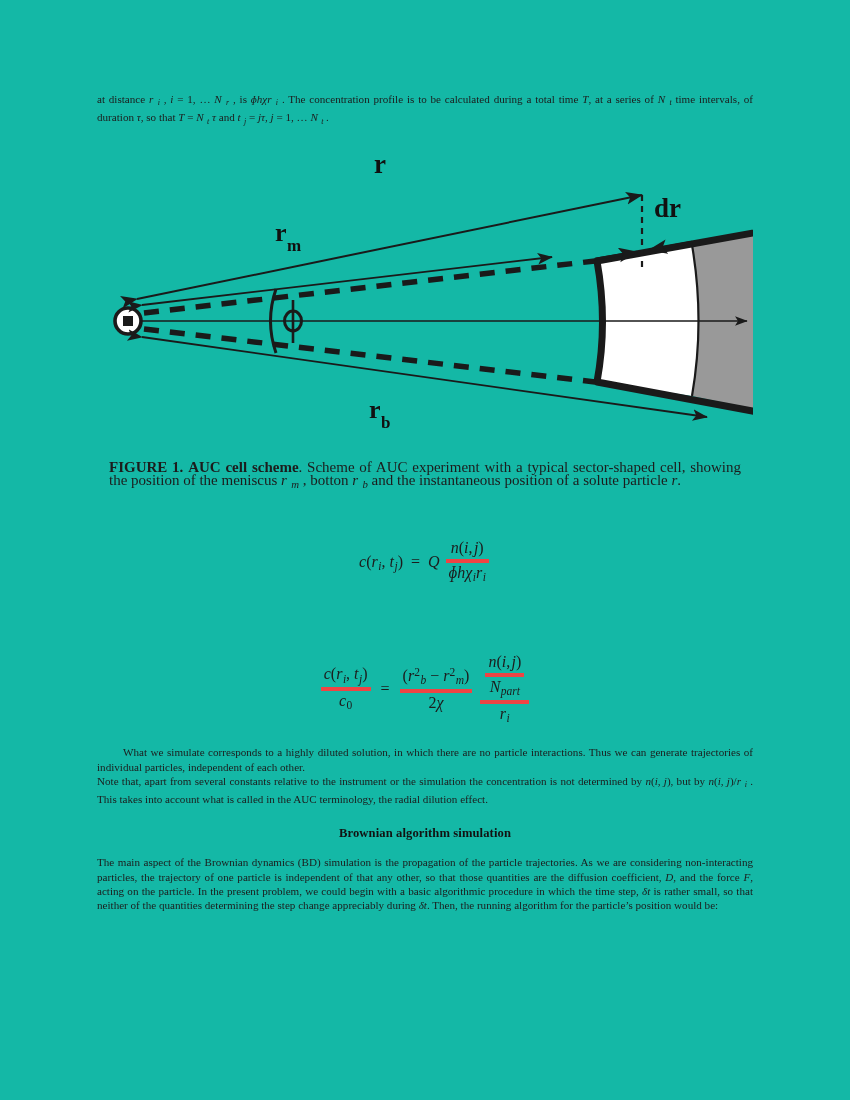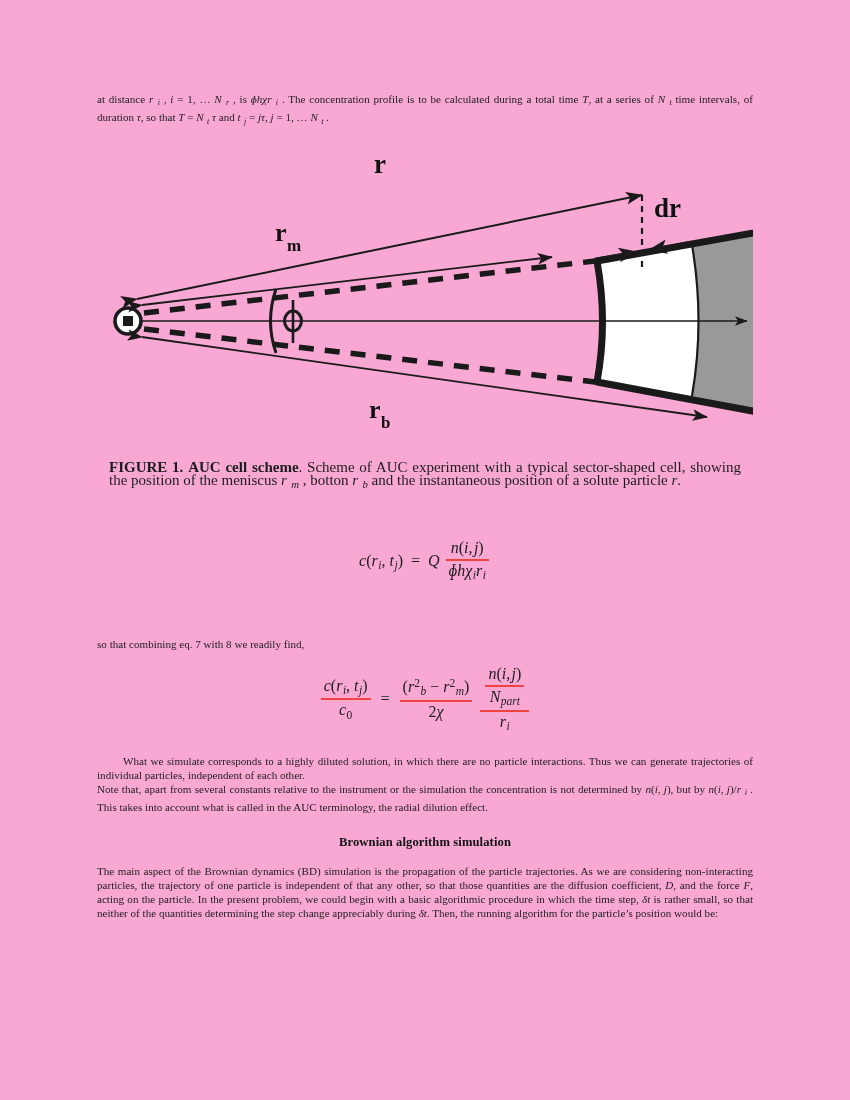--- a/index.html
+++ b/index.html
@@ -13,21 +13,21 @@
     position: relative;
     font-family: "Liberation Serif", "DejaVu Serif", serif;
     color: #1a1a1a;
     overflow: hidden;
   }
   .page {
     position: absolute;
     left: 0; top: 0;
     width: 850px;
     height: 1100px;
-    background: #f9a8d4;
+    background: #14b8a6;
   }
   .content {
     position: absolute;
     left: 97px;
     top: 92px;
     width: 656px;
   }
   p.body-text {
     margin: 0;
     font-size: 11.1px;
@@ -91,21 +91,21 @@
   .frac {
     display: inline-block;
     vertical-align: middle;
     text-align: center;
     line-height: 1.18;
     padding: 0 2px;
   }
   .frac > .num {
     display: block;
     padding: 0 3px 1px 3px;
-    border-bottom: 2px solid #ef4444;
+    border-bottom: 4px solid #ef4444;
   }
   .frac > .den {
     display: block;
     padding: 1px 3px 0 3px;
   }
   .op { padding: 0 4px; display:inline-block; vertical-align: middle; }
   .var { font-style: italic; }
 
   
   h2.section-head {
@@ -228,21 +228,20 @@
     </div>
 
     <div class="spacer-20"></div>
 
 
     <div class="spacer-14"></div>
 
 
     <div class="spacer-20"></div>
 
-    <p class="body-text">so that combining eq. 7 with 8 we readily find,</p>
 
     <div class="spacer-14"></div>
 
     <div class="eq-block">
       <span class="frac">
         <span class="num"><i>c</i>(<i>r<span class="sub">i</span></i>, <i>t<span class="sub">j</span></i>)</span>
         <span class="den"><i>c</i><span class="sub" style="font-style:normal">0</span></span>
       </span>
       <span class="op">=</span>
       <span class="frac">

